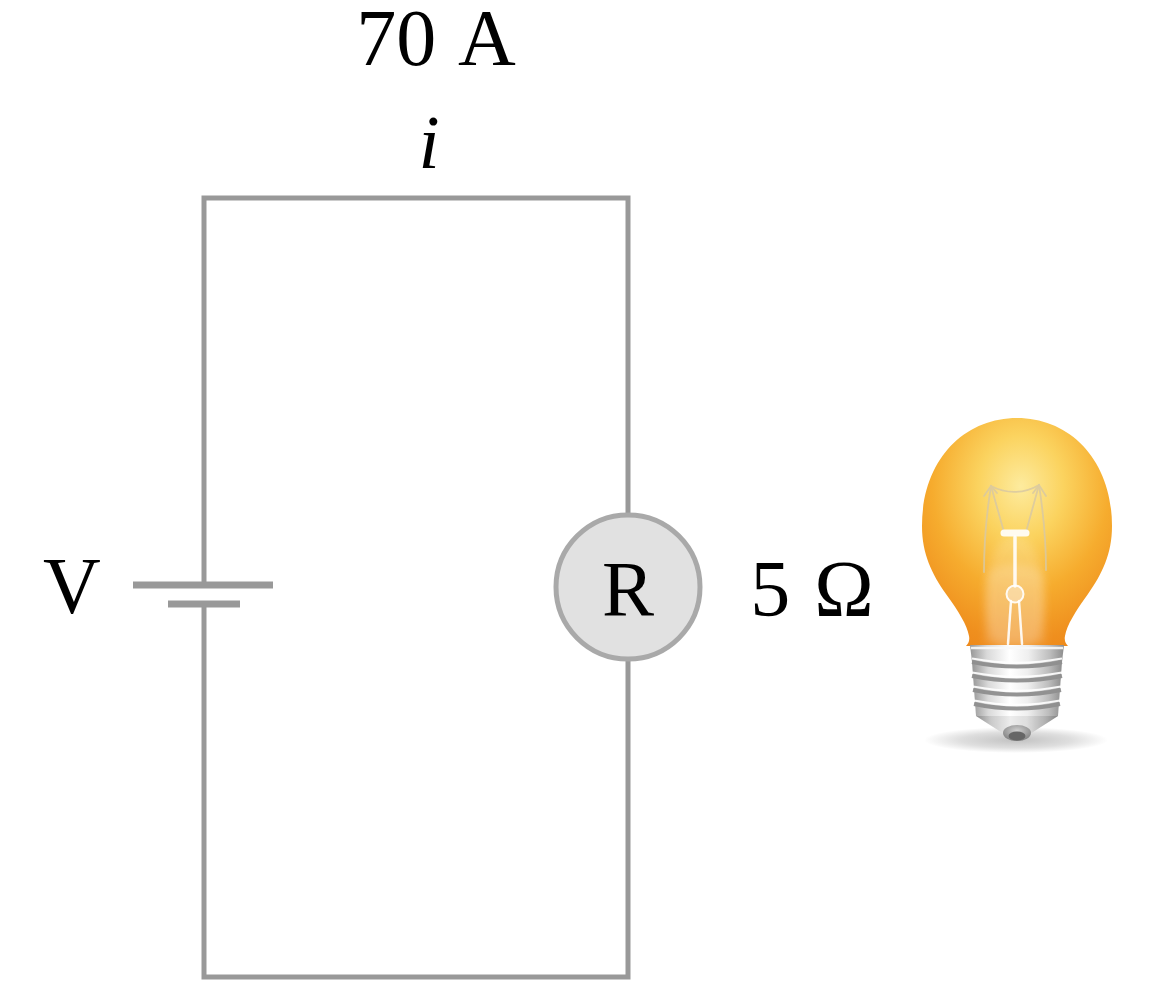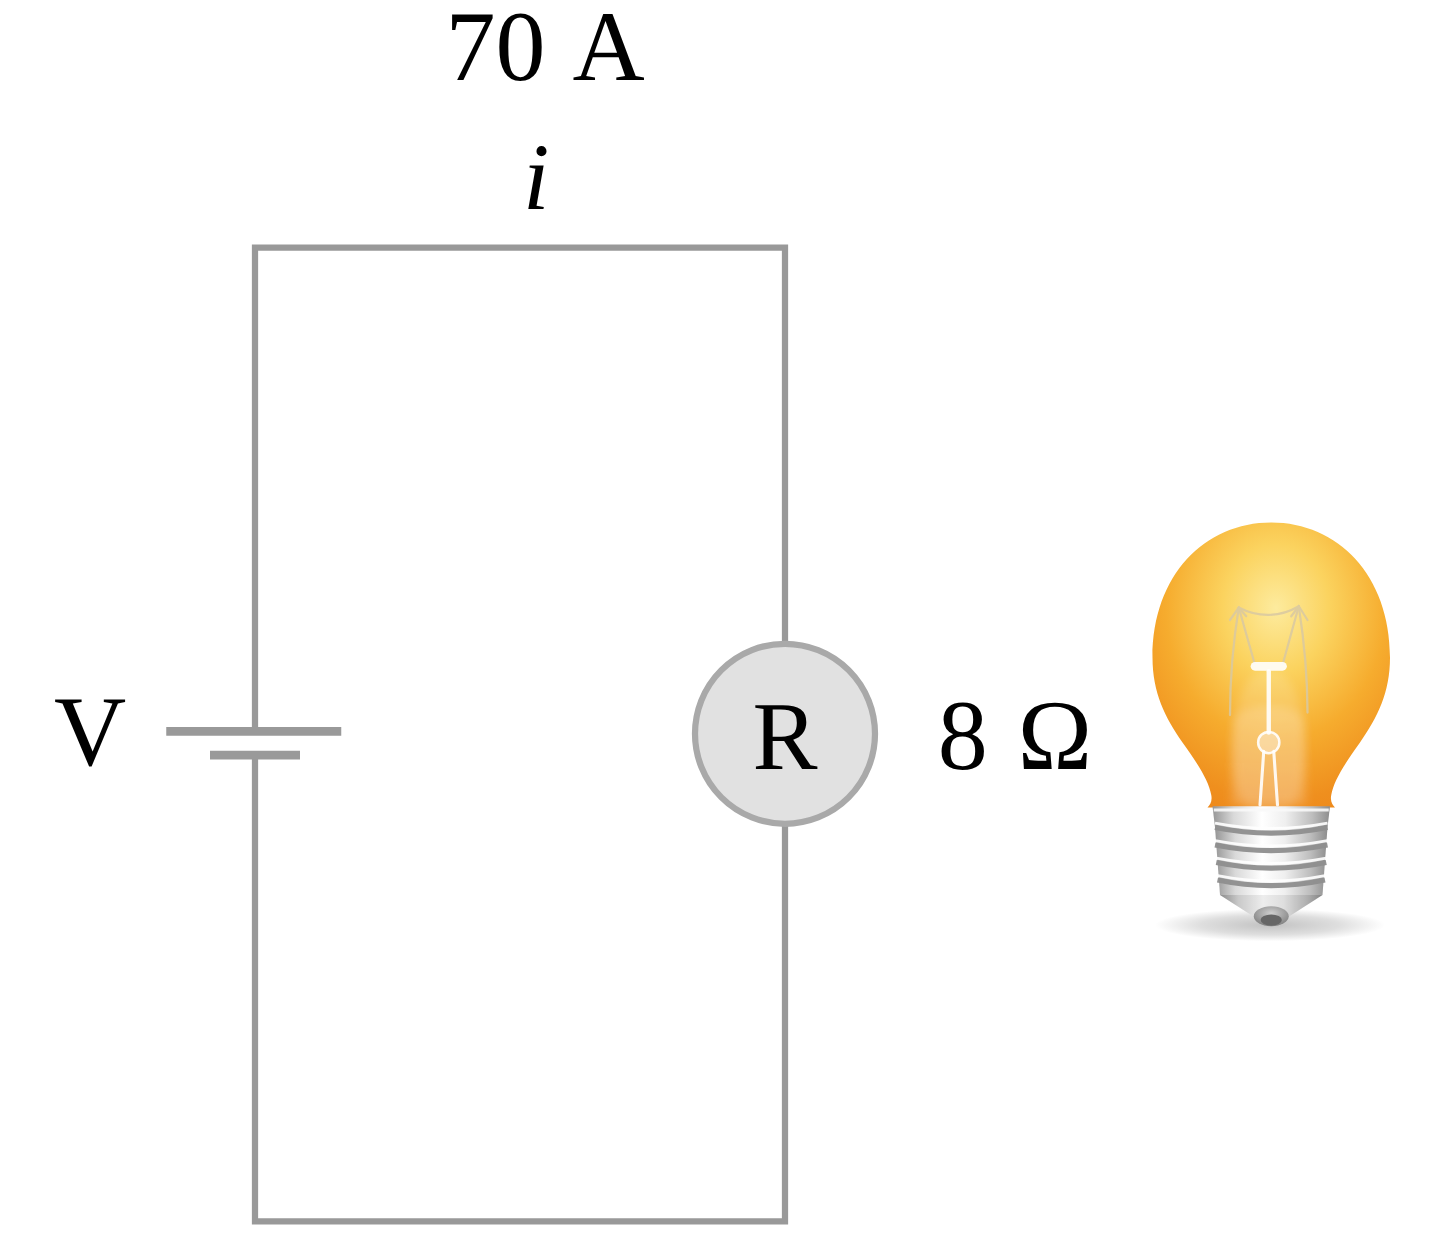--- a/index.html
+++ b/index.html
@@ -46,21 +46,21 @@
       <line x1="168" y1="604" x2="240" y2="604" stroke-width="7" stroke="#999999"></line>
     </g>
 
     <circle cx="628" cy="587" r="72" stroke-width="5" fill="#e1e1e1" stroke="#a9a9a9"></circle>
   </svg>
 
   <div class="lbl lbl-current">70 A</div>
   <div class="lbl lbl-i">i</div>
   <div class="lbl lbl-voltage">V</div>
   <div class="lbl lbl-resistor">R</div>
-  <div class="lbl lbl-ohm">8 Ω</div>
+  <div class="lbl lbl-ohm">5 Ω</div>
 
   <svg class="bulb-svg" width="200" height="350" viewBox="0 0 200 350">
     <defs>
       <radialGradient id="glassGrad" cx="0.52" cy="0.30" r="0.80">
         <stop offset="0" stop-color="#FDEB9E"></stop>
         <stop offset="0.28" stop-color="#FBD35F"></stop>
         <stop offset="0.58" stop-color="#F6AC2E"></stop>
         <stop offset="0.85" stop-color="#EF8F1E"></stop>
         <stop offset="1" stop-color="#ED861A"></stop>
       </radialGradient>

